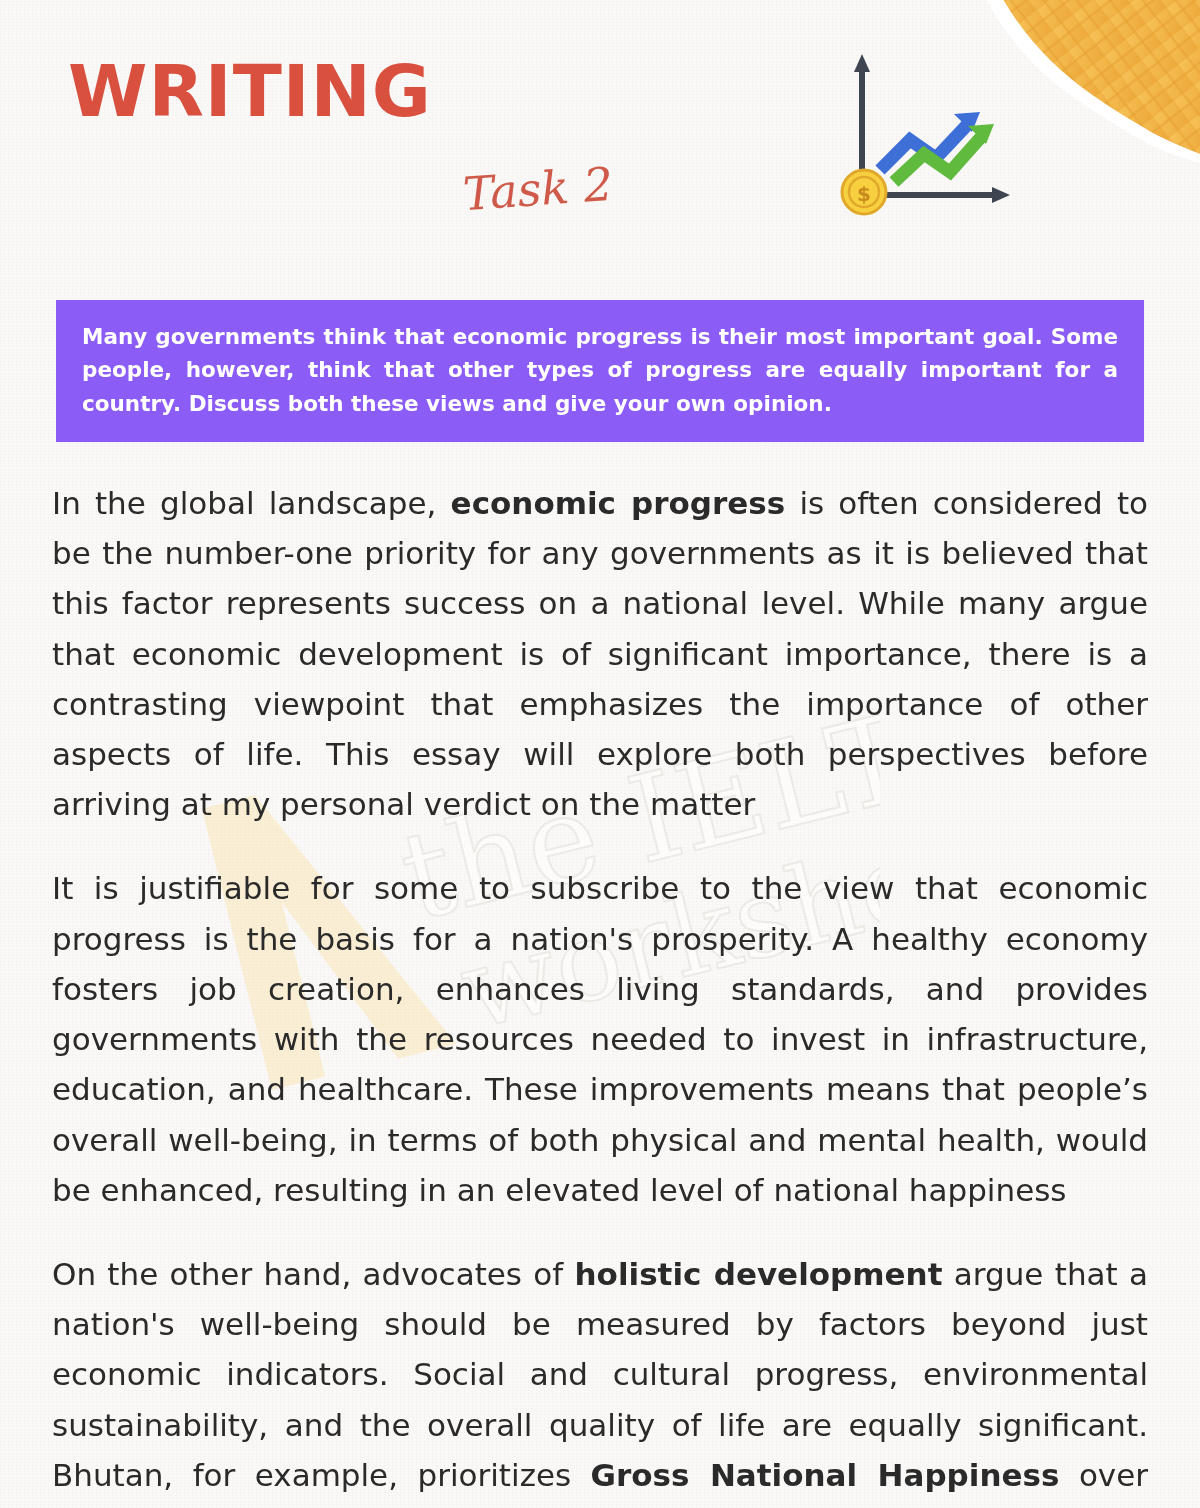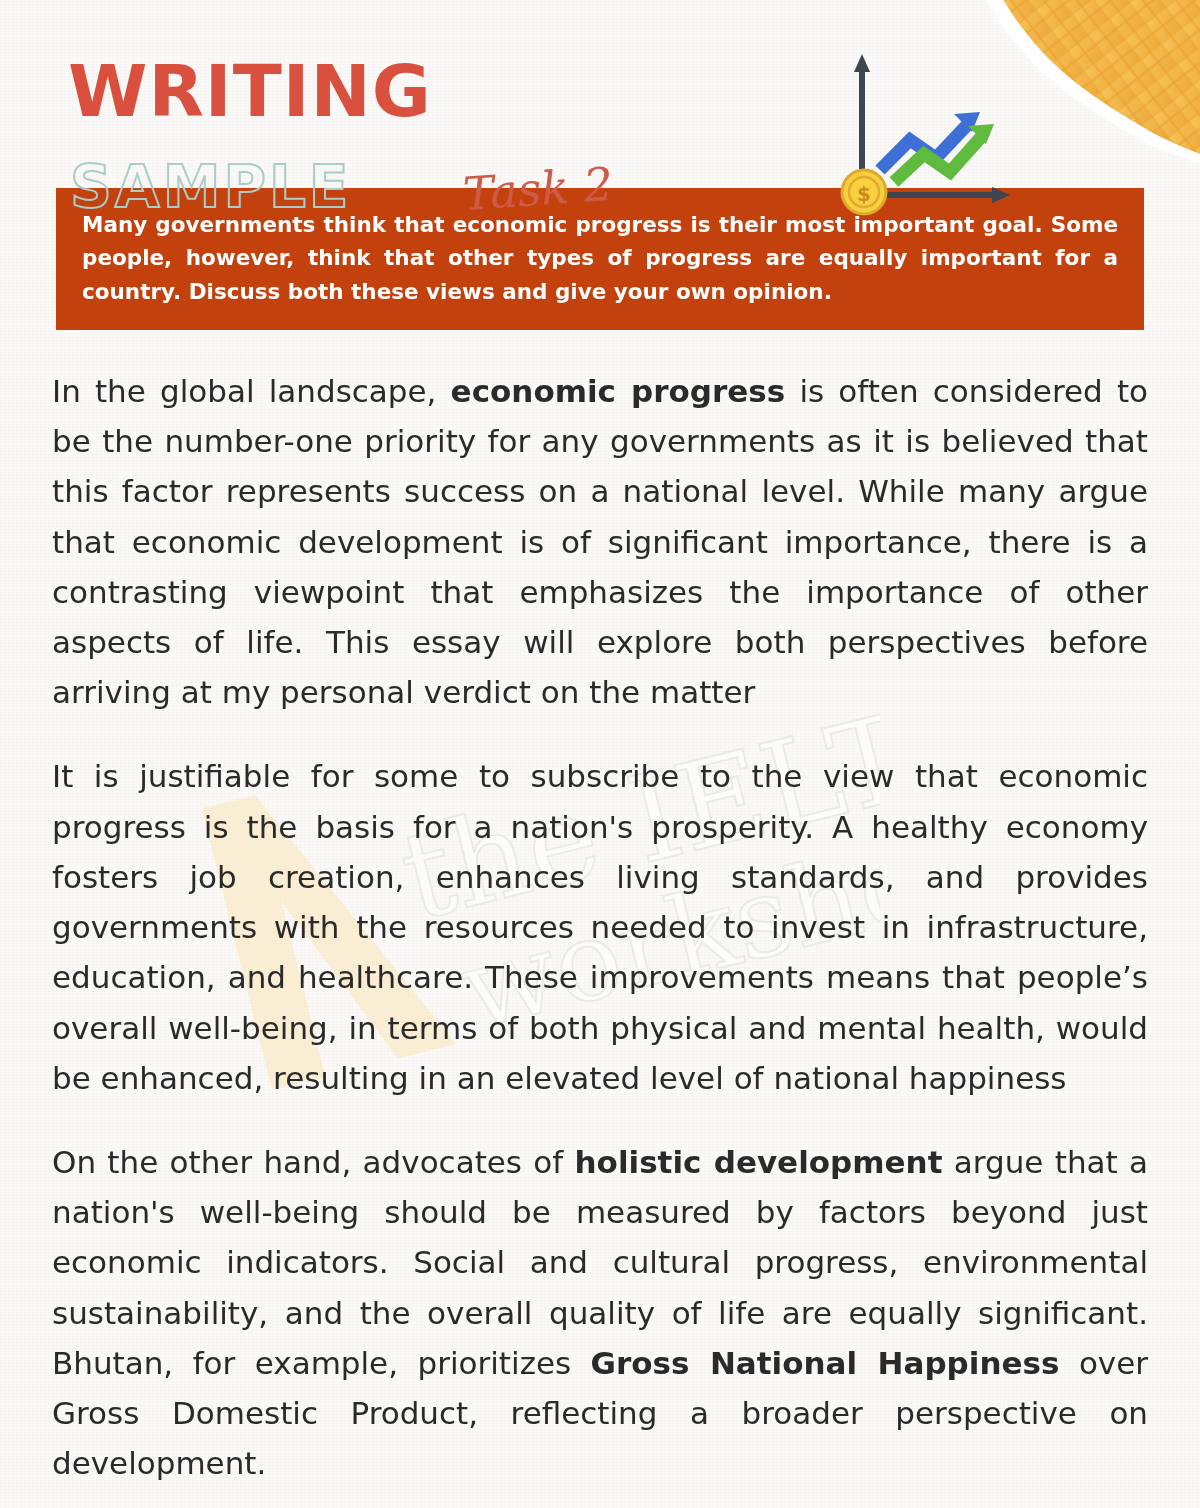--- a/index.html
+++ b/index.html
@@ -48,21 +48,21 @@
 
   .content {
     position: relative;
     z-index: 4;
     padding: 0;
   }
 
   
   .header {
     position: relative;
-    height: 188px;
+    height: 300px;
   }
   .title-writing {
     position: absolute;
     left: 68px;
     top: 55px;
     font-family: "DejaVu Sans", sans-serif;
     font-weight: bold;
     font-size: 72px;
     letter-spacing: 1px;
     color: #d9503f;
@@ -96,21 +96,21 @@
     position: absolute;
     right: 178px;
     top: 40px;
     width: 190px;
     height: 190px;
   }
 
   
   .prompt-box {
     margin: 0 56px 0 56px;
-    background: #c2410c;
+    background: #8b5cf6;
     color: #ffffff;
     padding: 20px 26px 22px 26px;
     font-family: "DejaVu Sans", sans-serif;
     font-weight: bold;
     font-size: 21.5px;
     line-height: 1.55;
     text-align: justify;
     text-justify: inter-word;
   }
 
@@ -158,21 +158,20 @@
     <path d="M175 40 L310 330 L250 330 L175 150 Z" fill="#f7d885" opacity="0.55"></path>
     <text x="300" y="200" font-family="DejaVu Serif, serif" font-size="120" fill="#ffffff" stroke="#ded9d3" stroke-width="2" opacity="0.85">the IELTS</text>
     <text x="330" y="320" font-family="DejaVu Serif, serif" font-size="110" fill="#ffffff" stroke="#ded9d3" stroke-width="2" opacity="0.85">workshop</text>
   </g>
 </svg>
 
 <div class="content">
 
   <div class="header">
     <div class="title-writing">WRITING</div>
-    <div class="title-sample">SAMPLE</div>
     <div class="title-task">Task 2</div>
 
     <svg class="header-graphic" viewBox="0 0 190 190" xmlns="http://www.w3.org/2000/svg">
 
       <path d="M30 170 L30 22" stroke="#3f4550" stroke-width="6" fill="none"></path>
       <path d="M30 14 L22 32 L38 32 Z" fill="#3f4550"></path>
       <path d="M28 155 L170 155" stroke="#3f4550" stroke-width="6" fill="none"></path>
       <path d="M178 155 L160 147 L160 163 Z" fill="#3f4550"></path>
 
       <path d="M48 130 L78 100 L104 118 L136 84" stroke="#3d6fd6" stroke-width="13" fill="none" stroke-linejoin="miter"></path>

